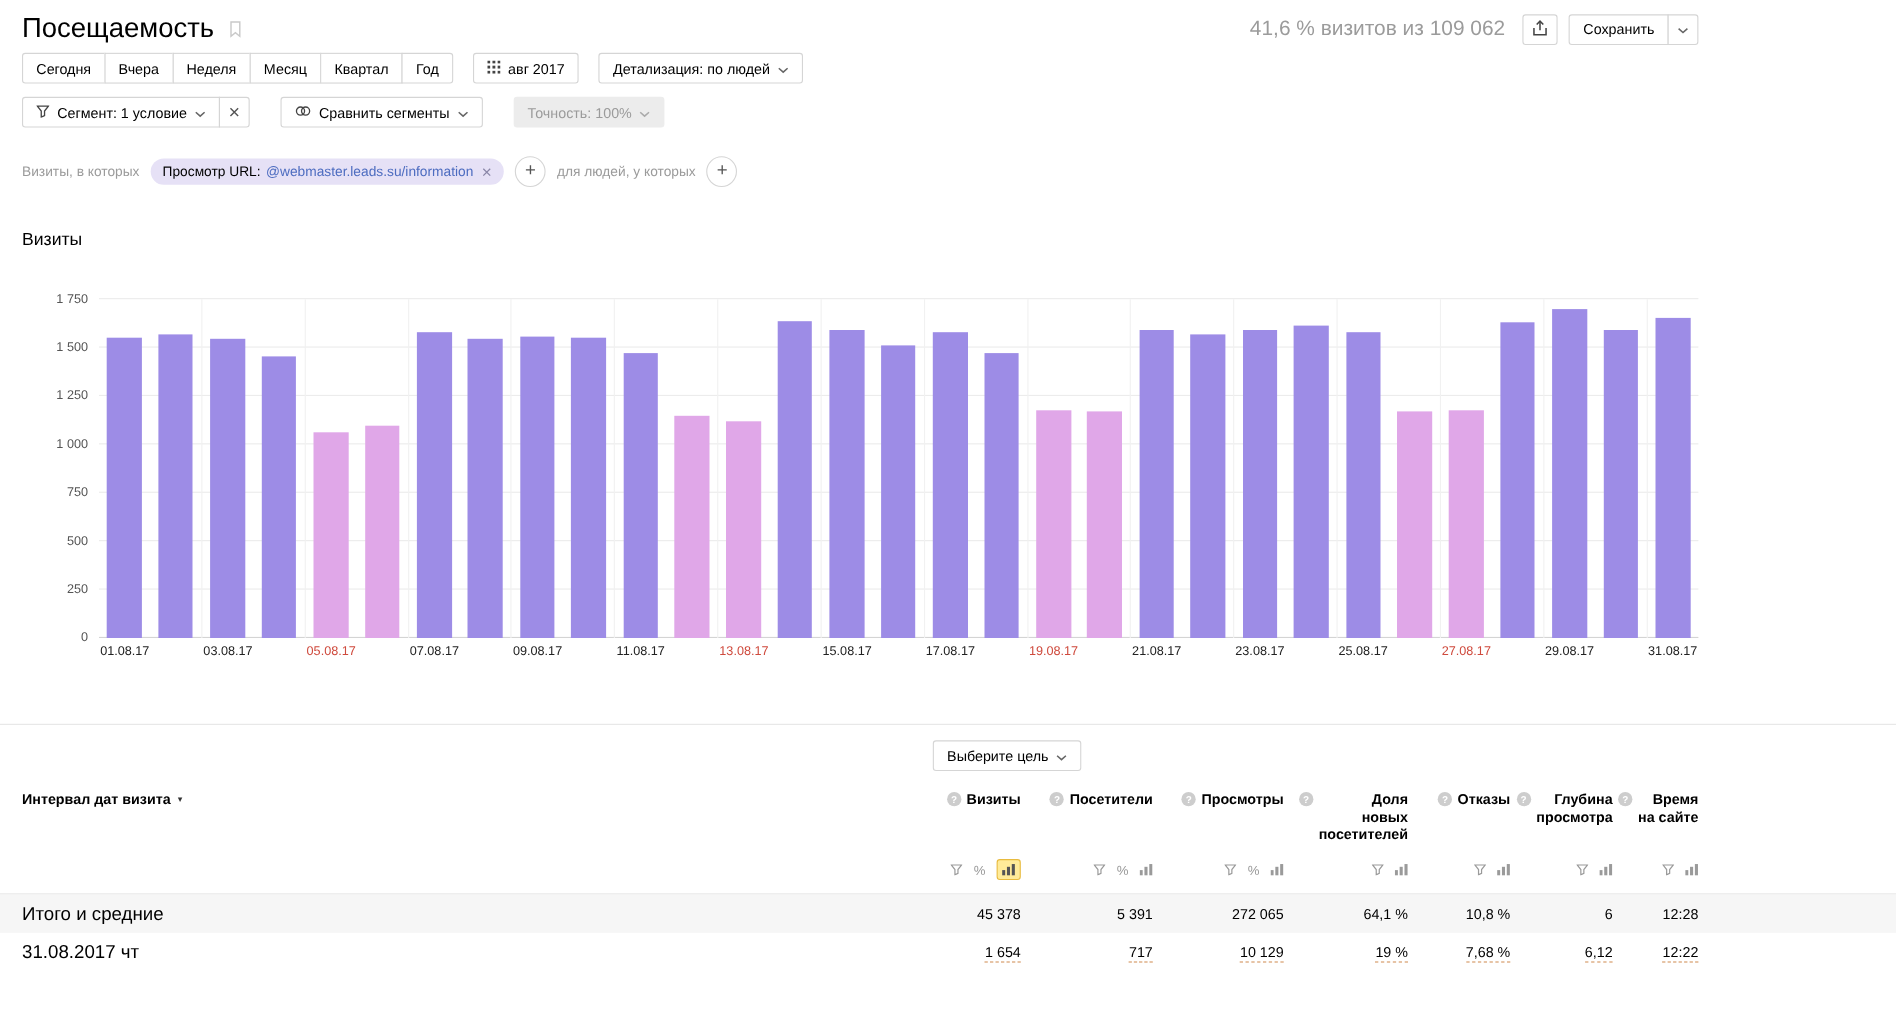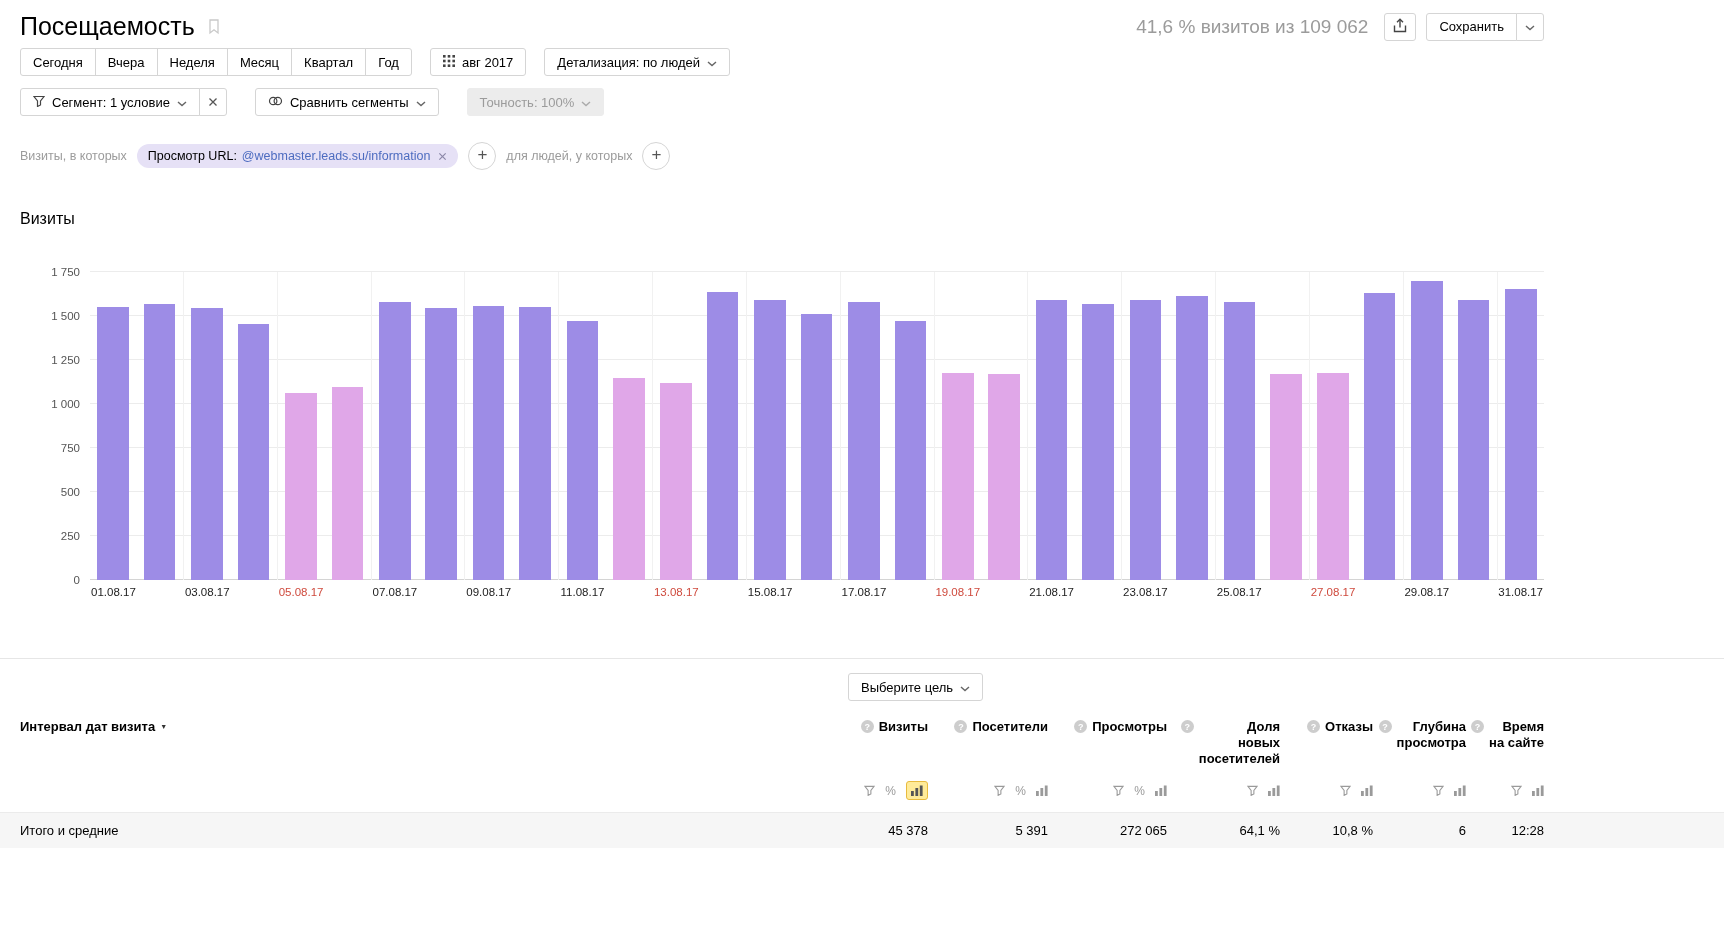--- a/index.html
+++ b/index.html
@@ -92,21 +92,21 @@
     width:13px; height:13px; border-radius:50%; background:#cdcdcd; color:#fff;
     font-size:9px; font-weight:bold; display:inline-flex; align-items:center; justify-content:center;
     flex:none; margin-top:1px; cursor:pointer;
   }
   .icons-row { margin-top:14px; padding-bottom:12px; }
   .icell { display:flex; justify-content:flex-end; align-items:center; gap:10px; }
   .pct { color:#9a9a9a; font-size:12px; cursor:pointer; line-height:1; }
   .micon { display:inline-flex; cursor:pointer; }
   .metric-chip { background:var(--accent-yellow); border:1px solid #e8bb3f; border-radius:3px; padding:3px 4px; display:inline-flex; cursor:pointer; }
   .data-row { align-items:center; height:36px; }
-  .data-row .t-left { font-size:13px; }
+  .data-row .t-left { font-size:17px; }
   .total-row { background:#f6f6f6; border-top:1px solid #ebebeb; }
   .cell { text-align:right; font-size:13px; }
   .val { display:inline-block; }
   .data-row:not(.total-row) .val { border-bottom:1px dashed #cf8a4e; padding-bottom:1px; cursor:pointer; }
 </style>
 </head>
 <body>
 
 <div class="page">
   <div class="content">
@@ -588,15 +588,27 @@
           <div class="metrics">
             <div class="cell"><span class="val">45 378</span></div>
             <div class="cell"><span class="val">5 391</span></div>
             <div class="cell"><span class="val">272 065</span></div>
             <div class="cell"><span class="val">64,1 %</span></div>
             <div class="cell"><span class="val">10,8 %</span></div>
             <div class="cell"><span class="val">6</span></div>
             <div class="cell"><span class="val">12:28</span></div>
           </div>
         </div>
+        <div class="t-row data-row">
+          <div class="t-left">31.08.2017 чт</div>
+          <div class="metrics">
+            <div class="cell"><span class="val">1 654</span></div>
+            <div class="cell"><span class="val">717</span></div>
+            <div class="cell"><span class="val">10 129</span></div>
+            <div class="cell"><span class="val">19 %</span></div>
+            <div class="cell"><span class="val">7,68 %</span></div>
+            <div class="cell"><span class="val">6,12</span></div>
+            <div class="cell"><span class="val">12:22</span></div>
+          </div>
+        </div>
       </div>
   </div>
 </div>
 
 </body></html>

